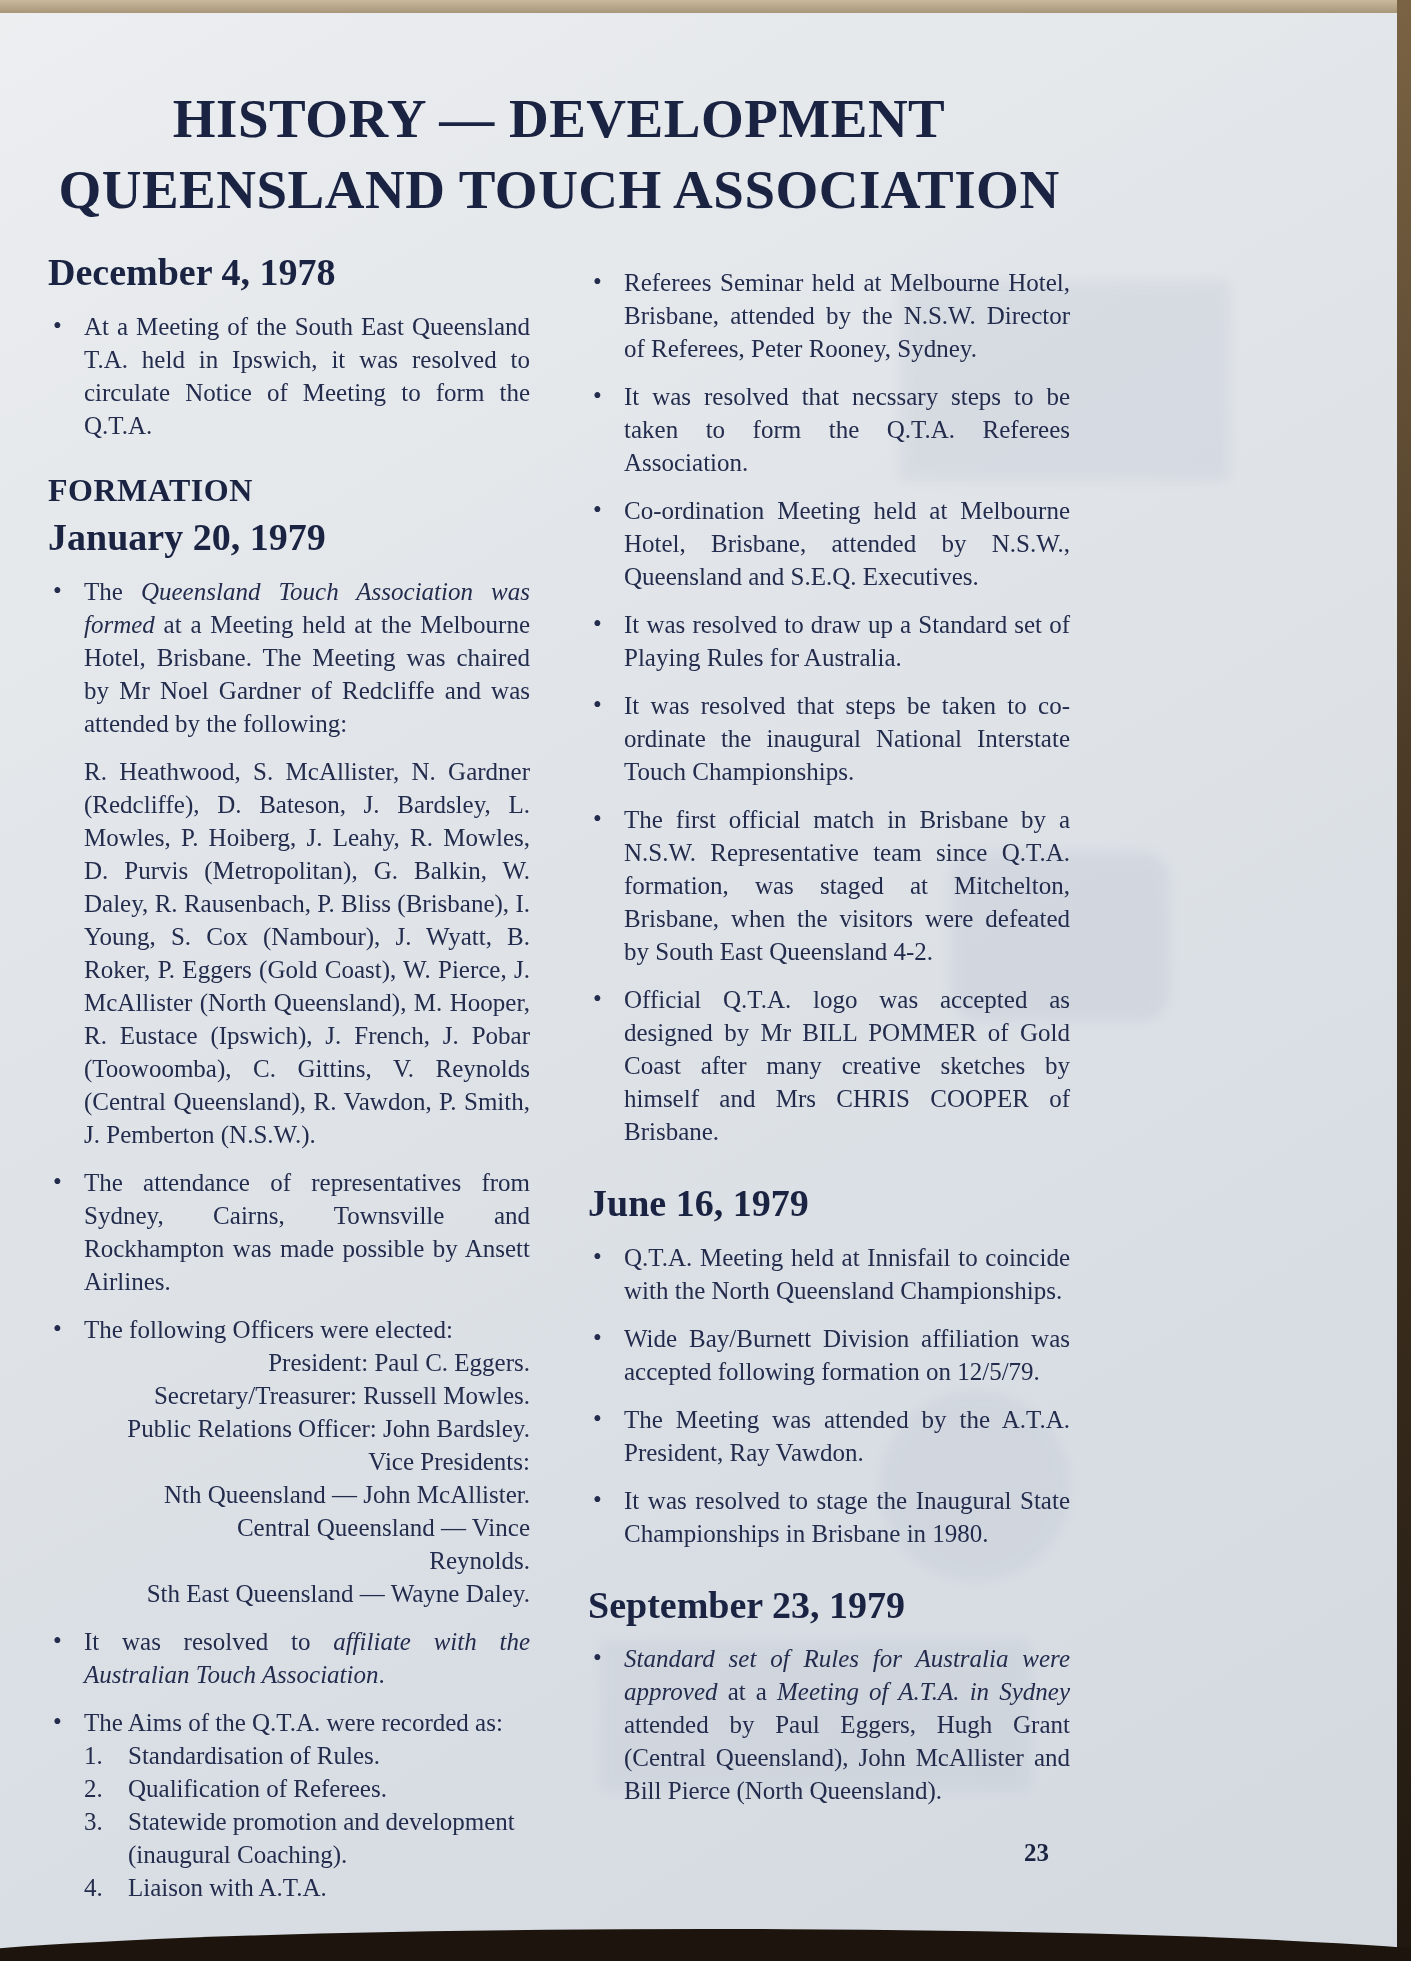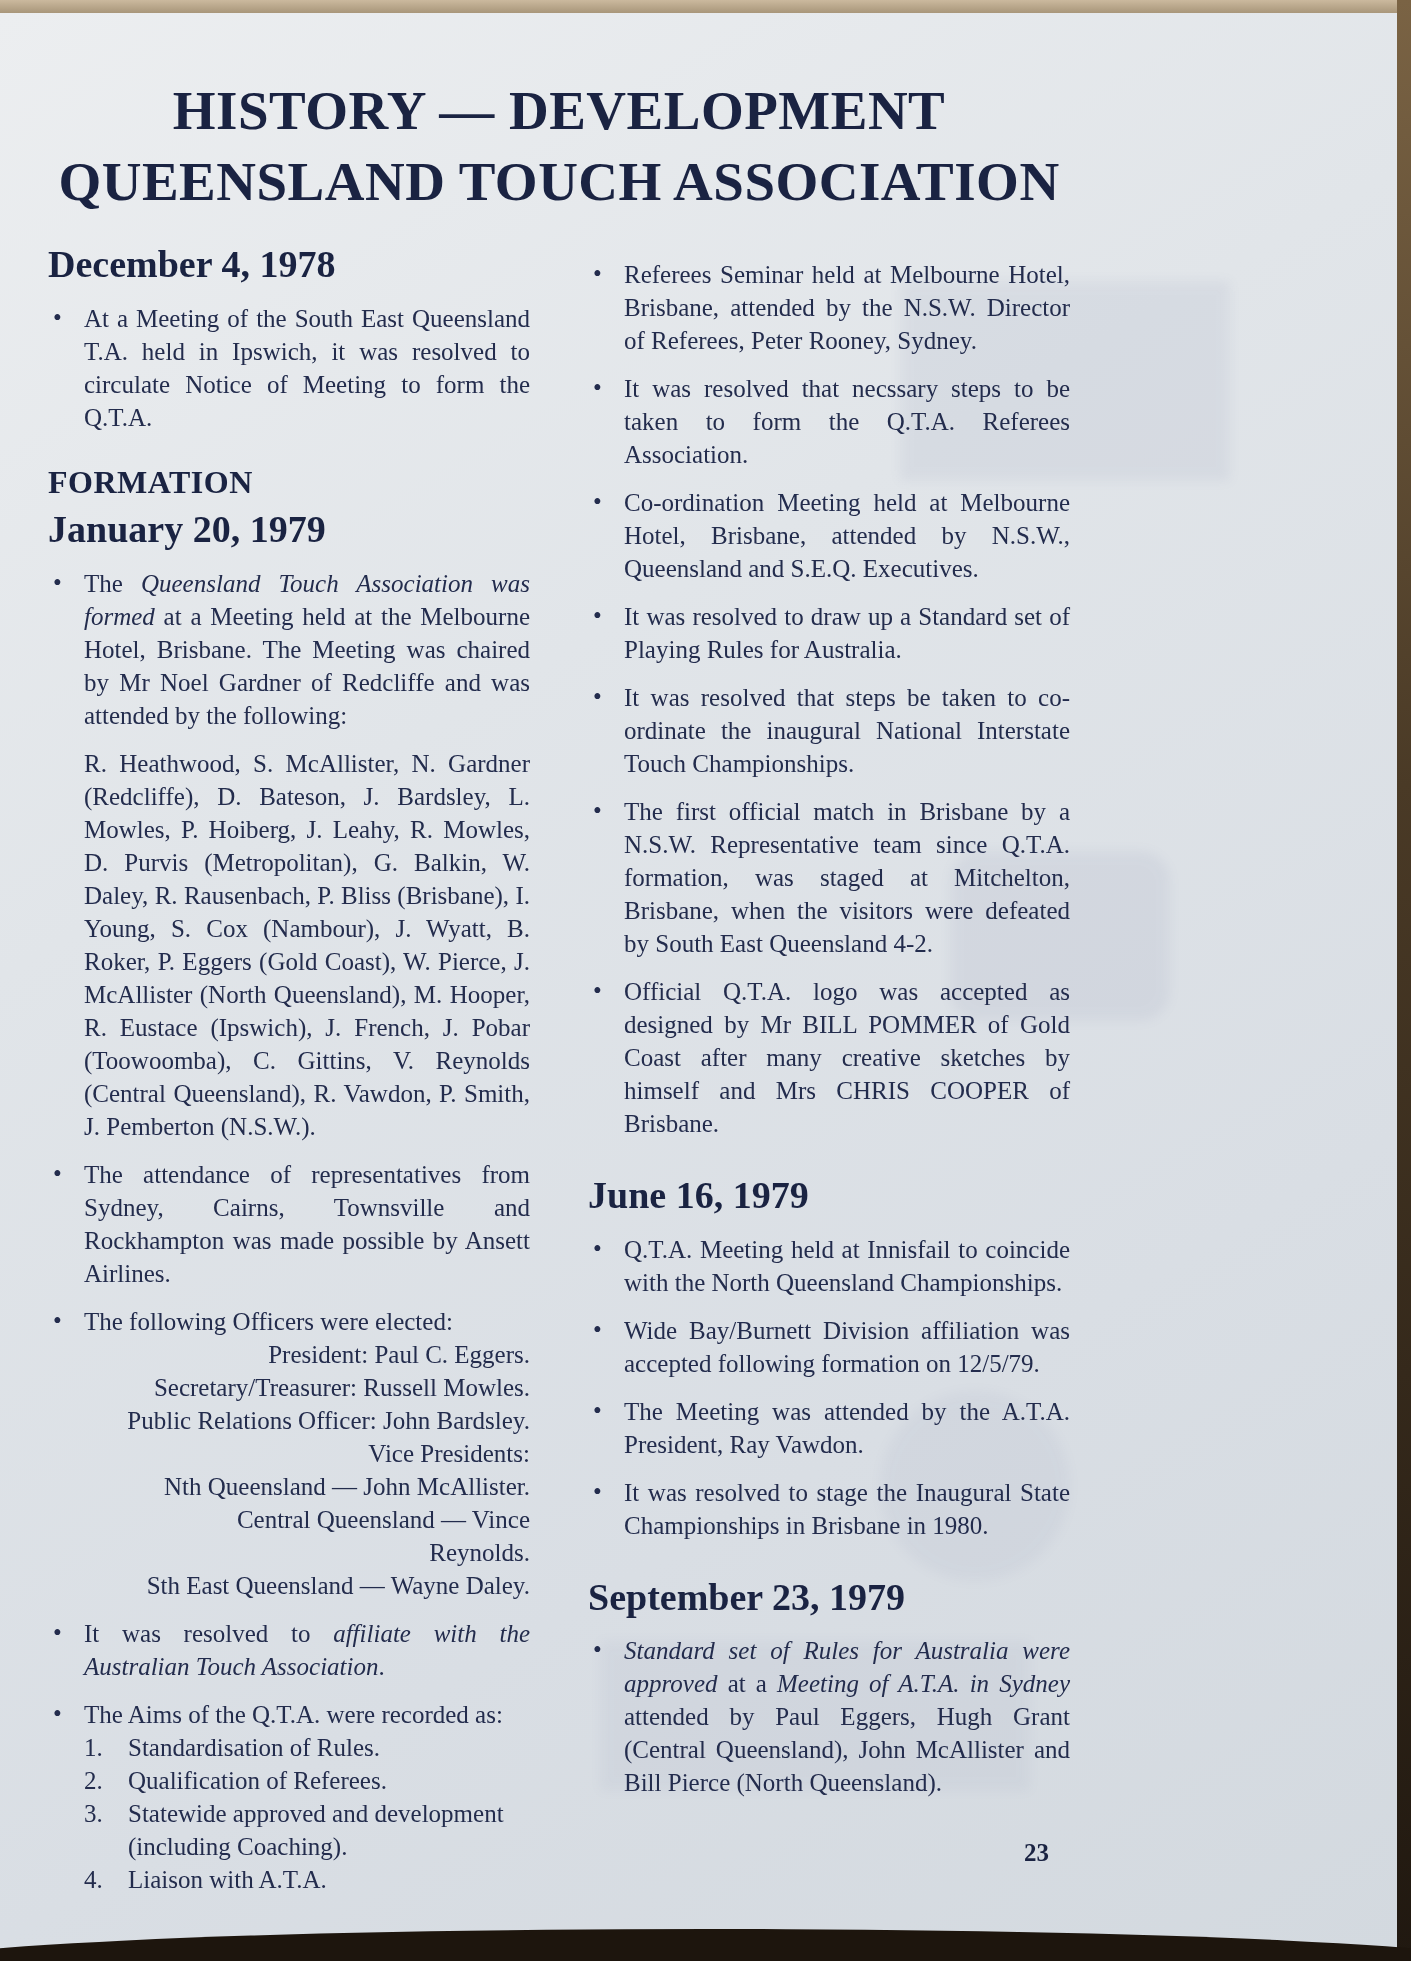--- a/index.html
+++ b/index.html
@@ -32,21 +32,21 @@
     z-index: 1;
   }
   
   .ghost { position: absolute; filter: blur(6px); opacity: 0.07; background: #5a6390; z-index: 1; }
   .ghost.g1 { left: 900px; top: 270px; width: 330px; height: 200px; }
   .ghost.g2 { left: 950px; top: 840px; width: 220px; height: 170px; border-radius: 30px; }
   .ghost.g3 { left: 600px; top: 1630px; width: 430px; height: 150px; opacity: 0.05; }
   .ghost.g4 { left: 880px; top: 1380px; width: 190px; height: 190px; border-radius: 50%; opacity: 0.05; }
 
   .content {
-    position: absolute; left: 48px; top: 64px; width: 1022px; z-index: 2;
+    position: absolute; left: 48px; top: 72px; width: 1022px; z-index: 2;
     color: #232c4d;
   }
   .title { text-align: center; color: #1a2342; font-weight: bold;
            font-size: 55px; line-height: 71px; letter-spacing: 0.5px; }
   .columns { display: flex; gap: 58px; margin-top: 26px; }
   .col { width: 482px; font-size: 25px; line-height: 33px; }
 
   .heading { font-weight: bold; color: #1a2342; margin: 34px 0 8px; line-height: 1.15; }
   .heading.date  { font-size: 38px; }
   .heading.major { font-size: 32px; letter-spacing: 0.5px; margin: 30px 0 2px; }
@@ -115,21 +115,21 @@
           <div class="item bullet">
             <span class="marker">•</span>
             <div class="body"><span>The Aims of the Q.T.A. were recorded as:</span><div class="subline numbered">
                 <span class="num">1.</span>
                 <div class="ntext"><span>Standardisation of Rules.</span></div>
               </div><div class="subline numbered">
                 <span class="num">2.</span>
                 <div class="ntext"><span>Qualification of Referees.</span></div>
               </div><div class="subline numbered">
                 <span class="num">3.</span>
-                <div class="ntext"><span>Statewide approved and development (including Coaching).</span></div>
+                <div class="ntext"><span>Statewide promotion and development (inaugural Coaching).</span></div>
               </div><div class="subline numbered">
                 <span class="num">4.</span>
                 <div class="ntext"><span>Liaison with A.T.A.</span></div>
               </div></div>
           </div>
         </div>
       <div class="col">
           <div class="item bullet">
             <span class="marker">•</span>
             <div class="body"><span>Referees Seminar held at Melbourne Hotel, Brisbane, attended by the N.S.W. Director of Referees, Peter Rooney, Sydney.</span></div>

